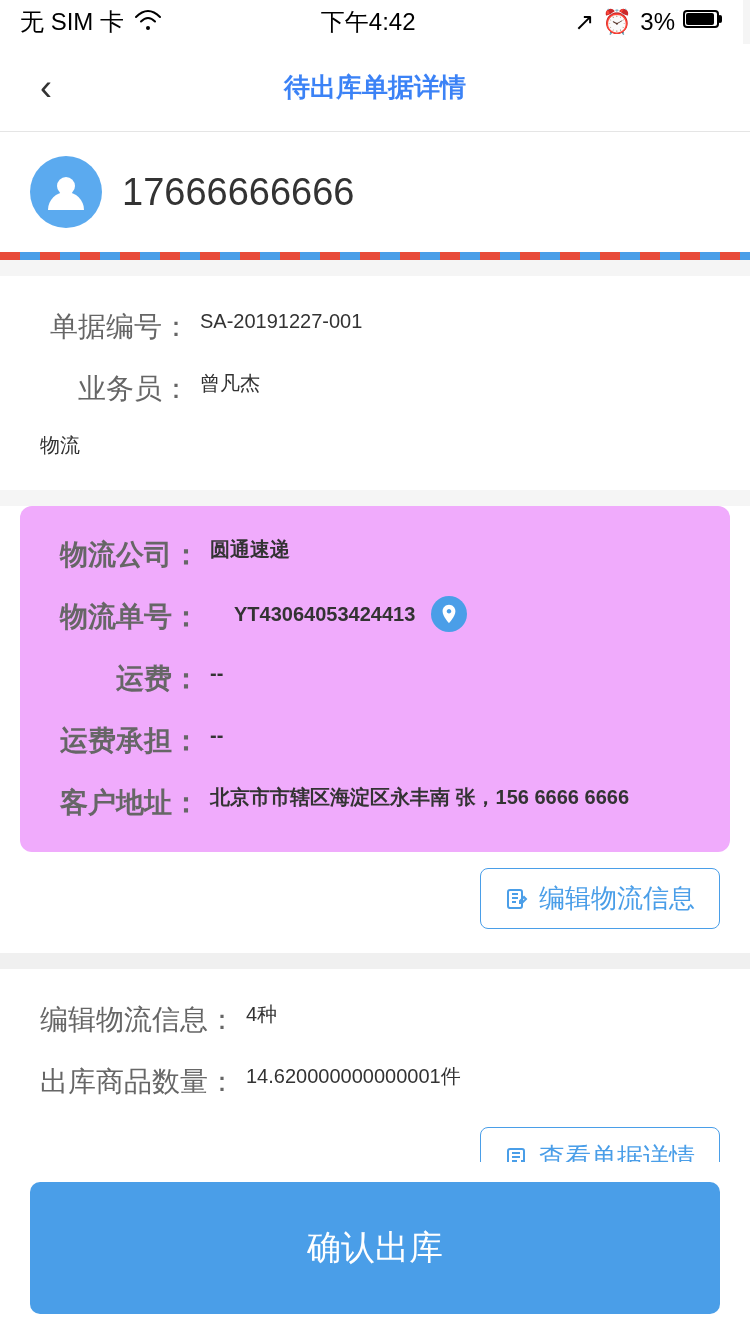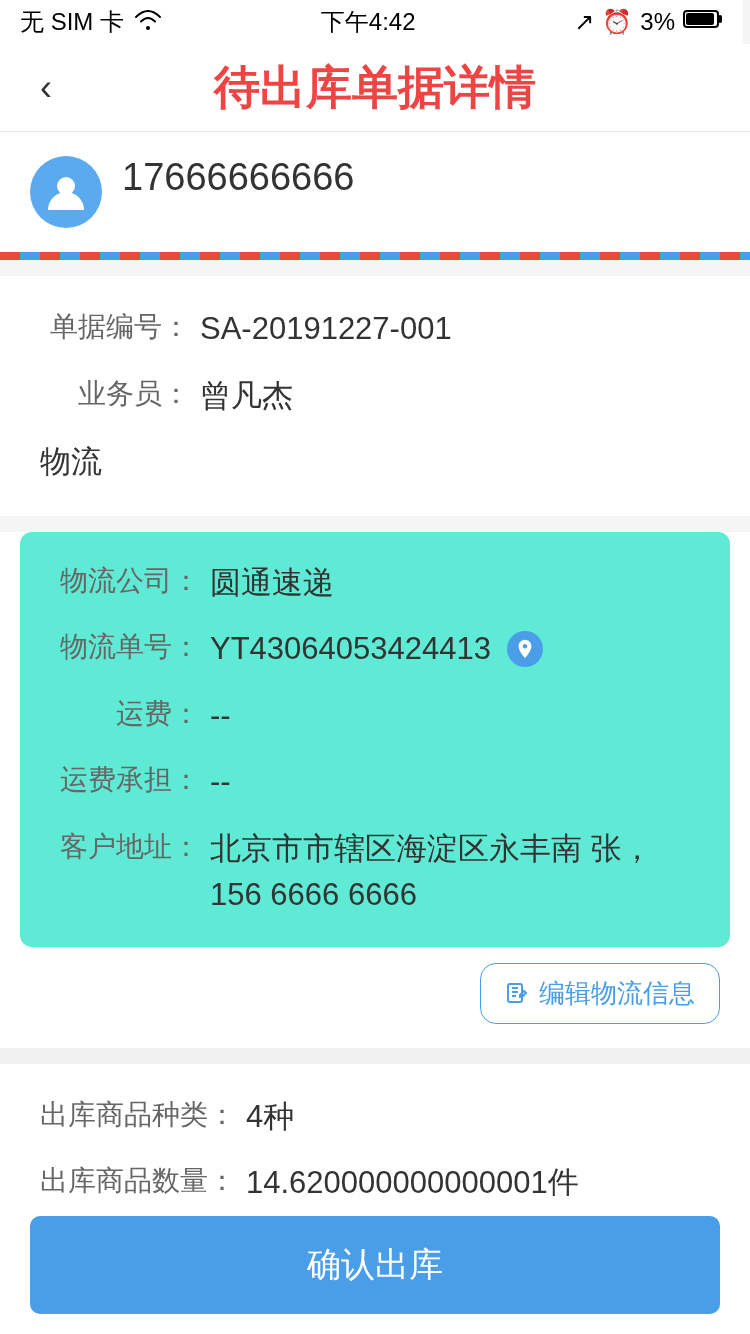--- a/index.html
+++ b/index.html
@@ -43,30 +43,31 @@
     .nav-back {
       font-size: 36px;
       color: #333;
       cursor: pointer;
       padding: 10px;
     }
     .nav-title {
       position: absolute;
       left: 50%;
       transform: translateX(-50%);
-      font-size: 46px;
+      font-size: 26px;
       font-weight: 600;
-      color: #ef4444;
+      color: #3b82f6;
     }
 
     
     .customer-header {
       background: #fff;
       padding: 24px 30px;
       display: flex;
+      align-items: center;
       gap: 20px;
       margin-bottom: 0;
     }
     .avatar {
       width: 72px;
       height: 72px;
       border-radius: 50%;
       background: #5baaef;
       display: flex;
       align-items: center;
@@ -110,63 +111,65 @@
     .info-label {
       color: #666;
       font-size: 28px;
       min-width: 160px;
       text-align: right;
       padding-right: 10px;
       flex-shrink: 0;
     }
     .info-value {
       color: #333;
-      font-size: 31px;
+      font-size: 20px;
       flex: 1;
     }
     .info-value.with-icon {
       display: flex;
       align-items: center;
       gap: 16px;
+      margin-left: 24px;
     }
     .location-icon {
       width: 36px;
       height: 36px;
       background: #4a9ee8;
       border-radius: 50%;
       display: inline-flex;
       align-items: center;
       justify-content: center;
       flex-shrink: 0;
       cursor: pointer;
     }
     .location-icon svg { width: 22px; height: 22px; fill: #fff; }
 
     
     .logistics-card {
-      background: #5eead4;
+      background: #f0abfc;
       border-radius: 12px;
       margin: 0 20px 16px 20px;
       padding: 28px 30px;
+      font-weight: bold;
     }
 
     
     .edit-logistics-btn {
       display: flex;
       align-items: center;
       justify-content: flex-end;
       padding: 0 30px 24px 30px;
       background: #fff;
     }
     .btn-outline {
       display: flex;
       align-items: center;
       gap: 10px;
       border: 1px solid #4a9ee8;
-      border-radius: 16px;
+      border-radius: 8px;
       padding: 12px 24px;
       color: #4a9ee8;
       font-size: 26px;
       cursor: pointer;
       background: #fff;
     }
     .btn-outline svg { width: 24px; height: 24px; fill: none; stroke: #4a9ee8; stroke-width: 2; }
 
     
     .gray-sep {
@@ -200,21 +203,21 @@
     }
     .confirm-btn {
       display: block;
       width: 690px;
       margin: 0 auto;
       background: #4a9ee8;
       color: #fff;
       font-size: 34px;
       font-weight: 500;
       text-align: center;
-      padding: 26px 0;
+      padding: 43px 0;
       border-radius: 10px;
       border: none;
       cursor: pointer;
     }
 
     .page-content {
       padding-bottom: 120px;
     }
   </style>
 </head>
@@ -319,21 +322,21 @@
         </svg>
         <span>编辑物流信息</span>
       </button>
     </div>
   </div>
 
   <div class="gray-sep"></div>
 
   <div class="goods-section">
     <div class="info-row">
-      <span class="info-label" style="min-width:200px;">出库商品种类：</span>
+      <span class="info-label" style="min-width:200px;">编辑物流信息：</span>
       <span class="info-value">4种</span>
     </div>
     <div class="info-row">
       <span class="info-label" style="min-width:200px;">出库商品数量：</span>
       <span class="info-value">14.620000000000001件</span>
     </div>
   </div>
 
   <div class="view-details-btn">
     <button class="btn-outline">

